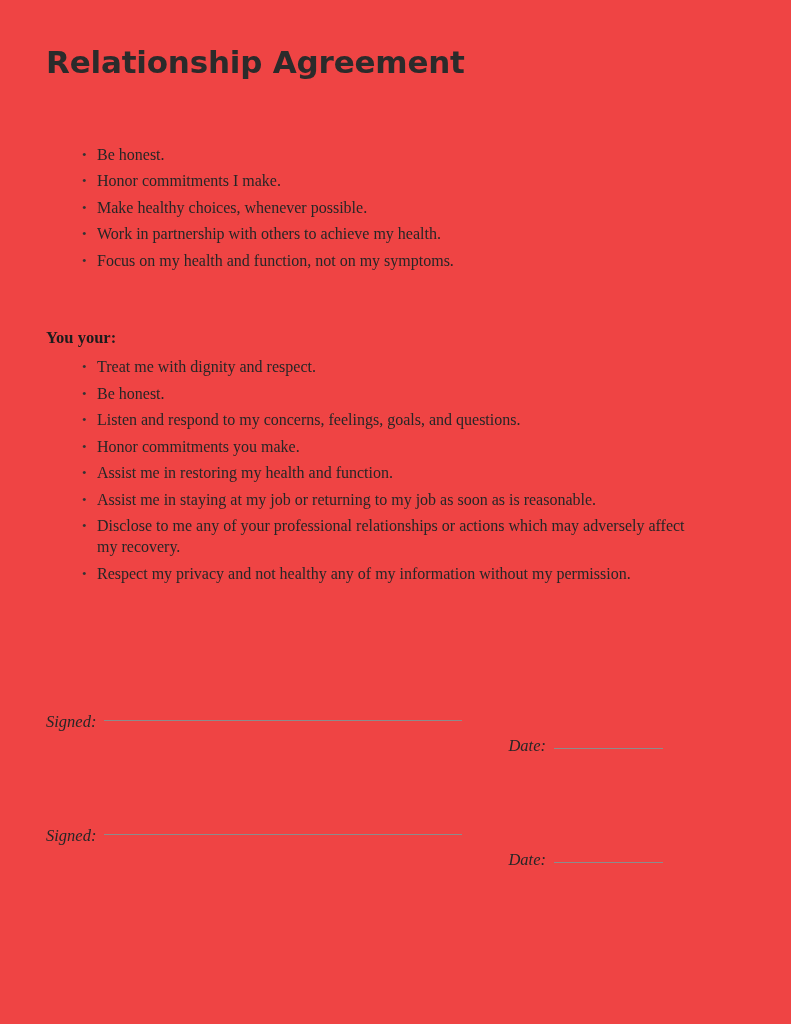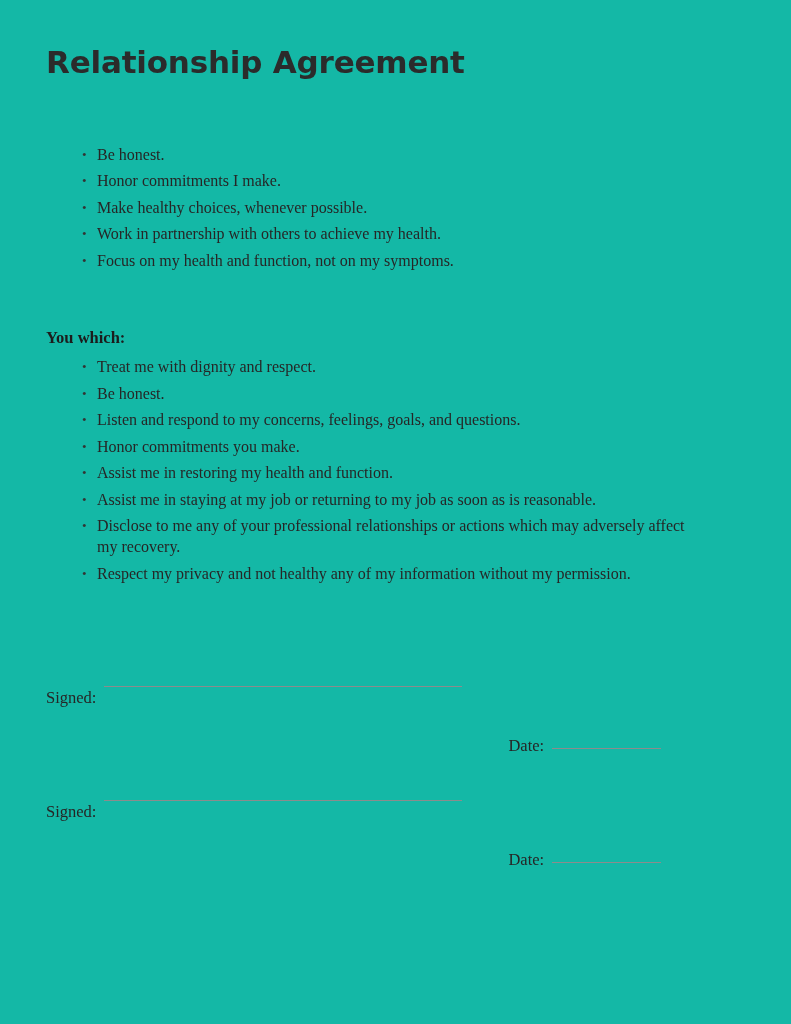--- a/index.html
+++ b/index.html
@@ -4,21 +4,21 @@
 <style>
   html, body {
     margin: 0;
     padding: 0;
     background: #ffffff;
   }
   .page {
     position: relative;
     width: 791px;
     height: 1024px;
-    background: #14b8a6;
+    background: #ef4444;
     overflow: hidden;
     box-sizing: border-box;
   }
   .doc-body {
     position: absolute;
     left: 46px;
     top: 0;
     width: 645px;
   }
 
@@ -80,22 +80,23 @@
     font-size: 13px;
     line-height: 21px;
     color: #333333;
   }
   .bullet-item.wrap { max-width: 642px; }
 
   
   .signature-block { padding-top: 99px; }
   .sig-row {
     display: flex;
-    align-items: flex-start;
+    align-items: center;
     margin-bottom: 46px;
+    font-style: italic;
   }
   .sig-label, .date-label {
     font-family: "Liberation Serif", "DejaVu Serif", serif;
     font-size: 16.5px;
     color: #262626;
     line-height: 20px;
     white-space: nowrap;
   }
   .sig-rule {
     display: inline-block;
@@ -126,21 +127,21 @@
     </p>
 
     <ul class="bullet-list">
       <li class="bullet-item">Be honest.</li>
       <li class="bullet-item">Honor commitments I make.</li>
       <li class="bullet-item">Make healthy choices, whenever possible.</li>
       <li class="bullet-item">Work in partnership with others to achieve my health.</li>
       <li class="bullet-item">Focus on my health and function, not on my symptoms.</li>
     </ul>
 
-    <h2 class="section-heading section-you-will">You which:</h2>
+    <h2 class="section-heading section-you-will">You your:</h2>
     <ul class="bullet-list">
       <li class="bullet-item">Treat me with dignity and respect.</li>
       <li class="bullet-item">Be honest.</li>
       <li class="bullet-item">Listen and respond to my concerns, feelings, goals, and questions.</li>
       <li class="bullet-item">Honor commitments you make.</li>
       <li class="bullet-item">Assist me in restoring my health and function.</li>
       <li class="bullet-item">Assist me in staying at my job or returning to my job as soon as is reasonable.</li>
       <li class="bullet-item wrap">Disclose to me any of your professional relationships or actions which may adversely affect my recovery.</li>
       <li class="bullet-item">Respect my privacy and not healthy any of my information without my permission.</li>
     </ul>

